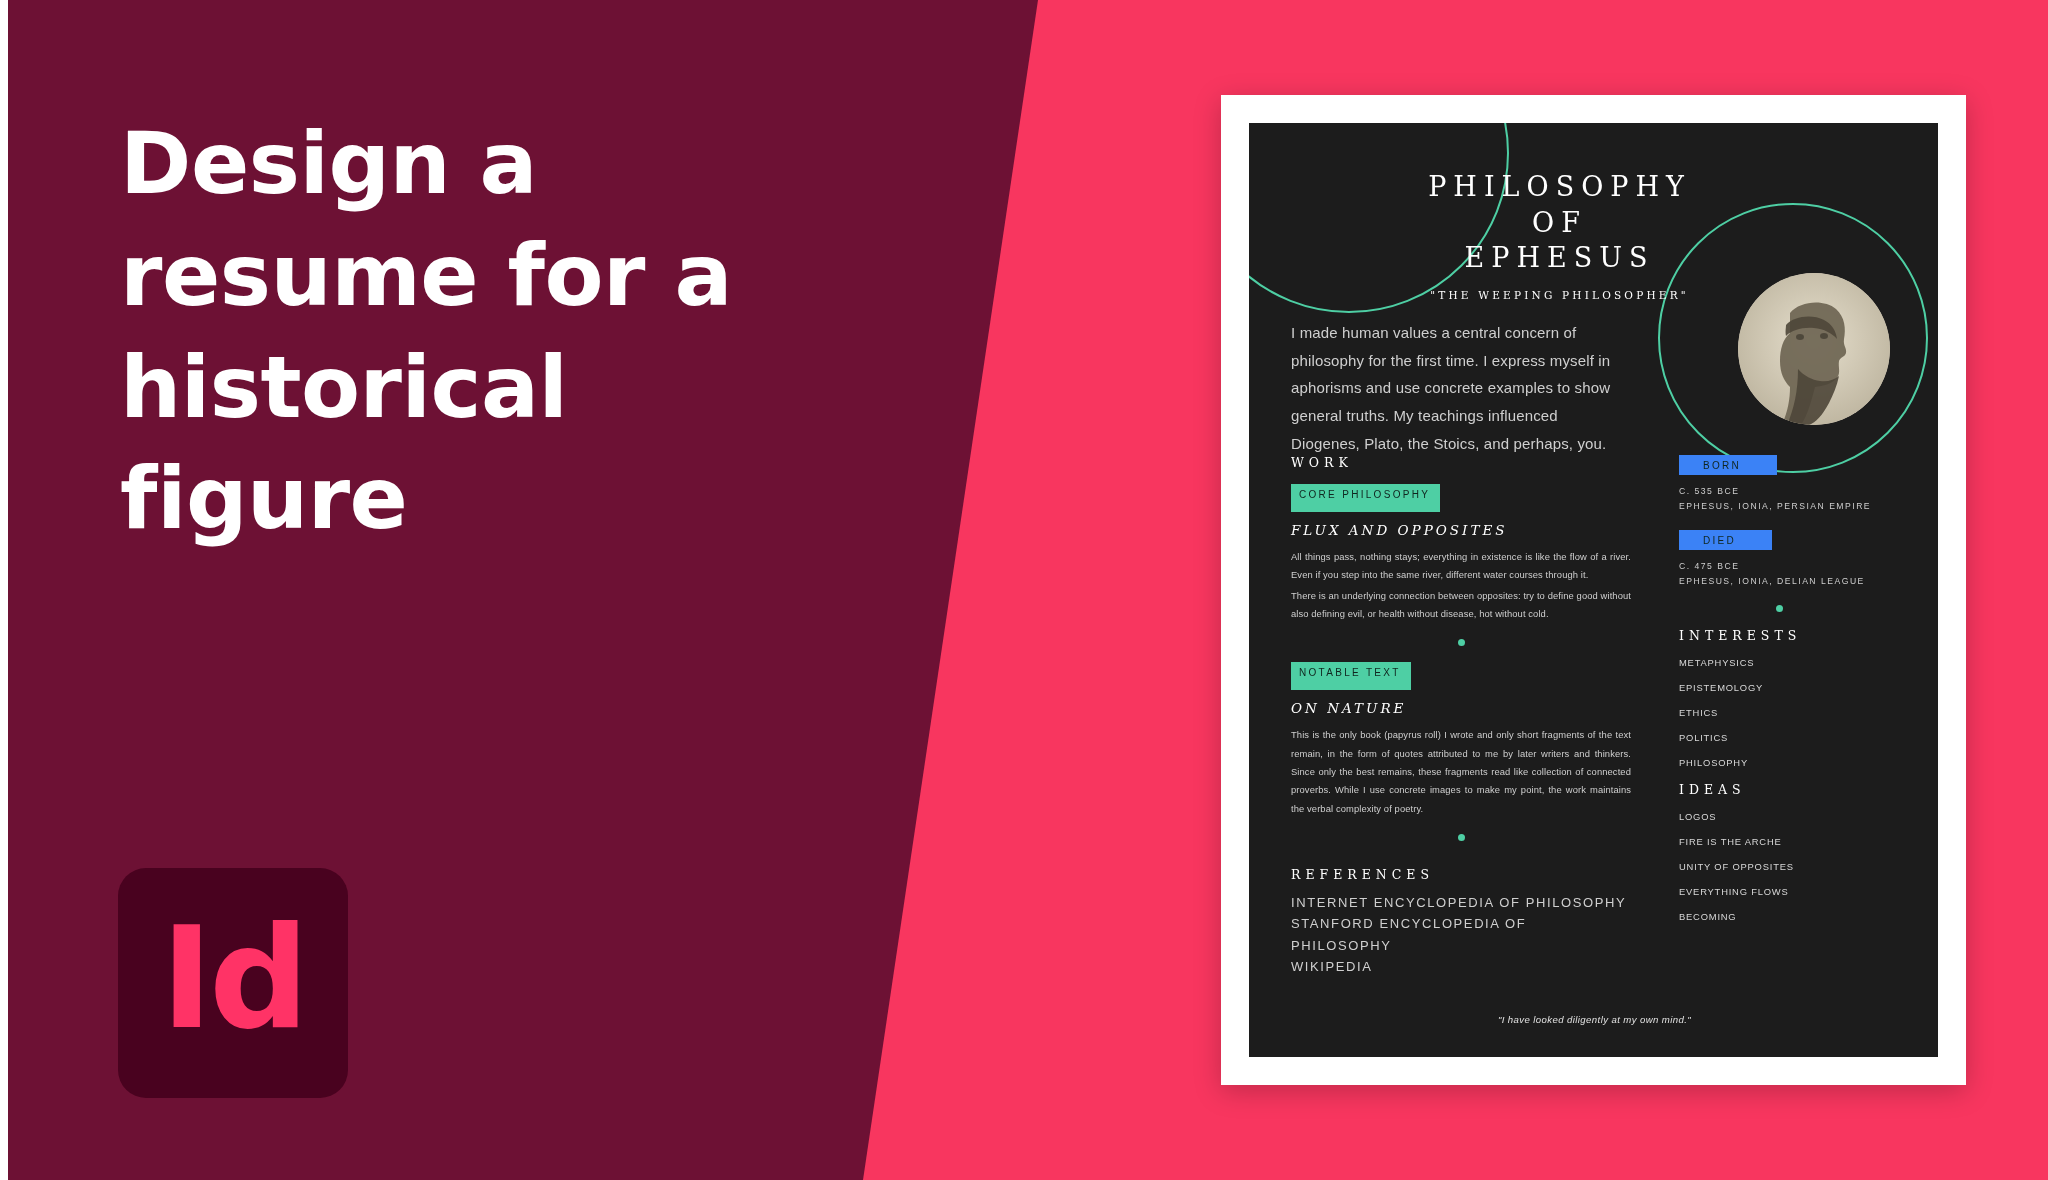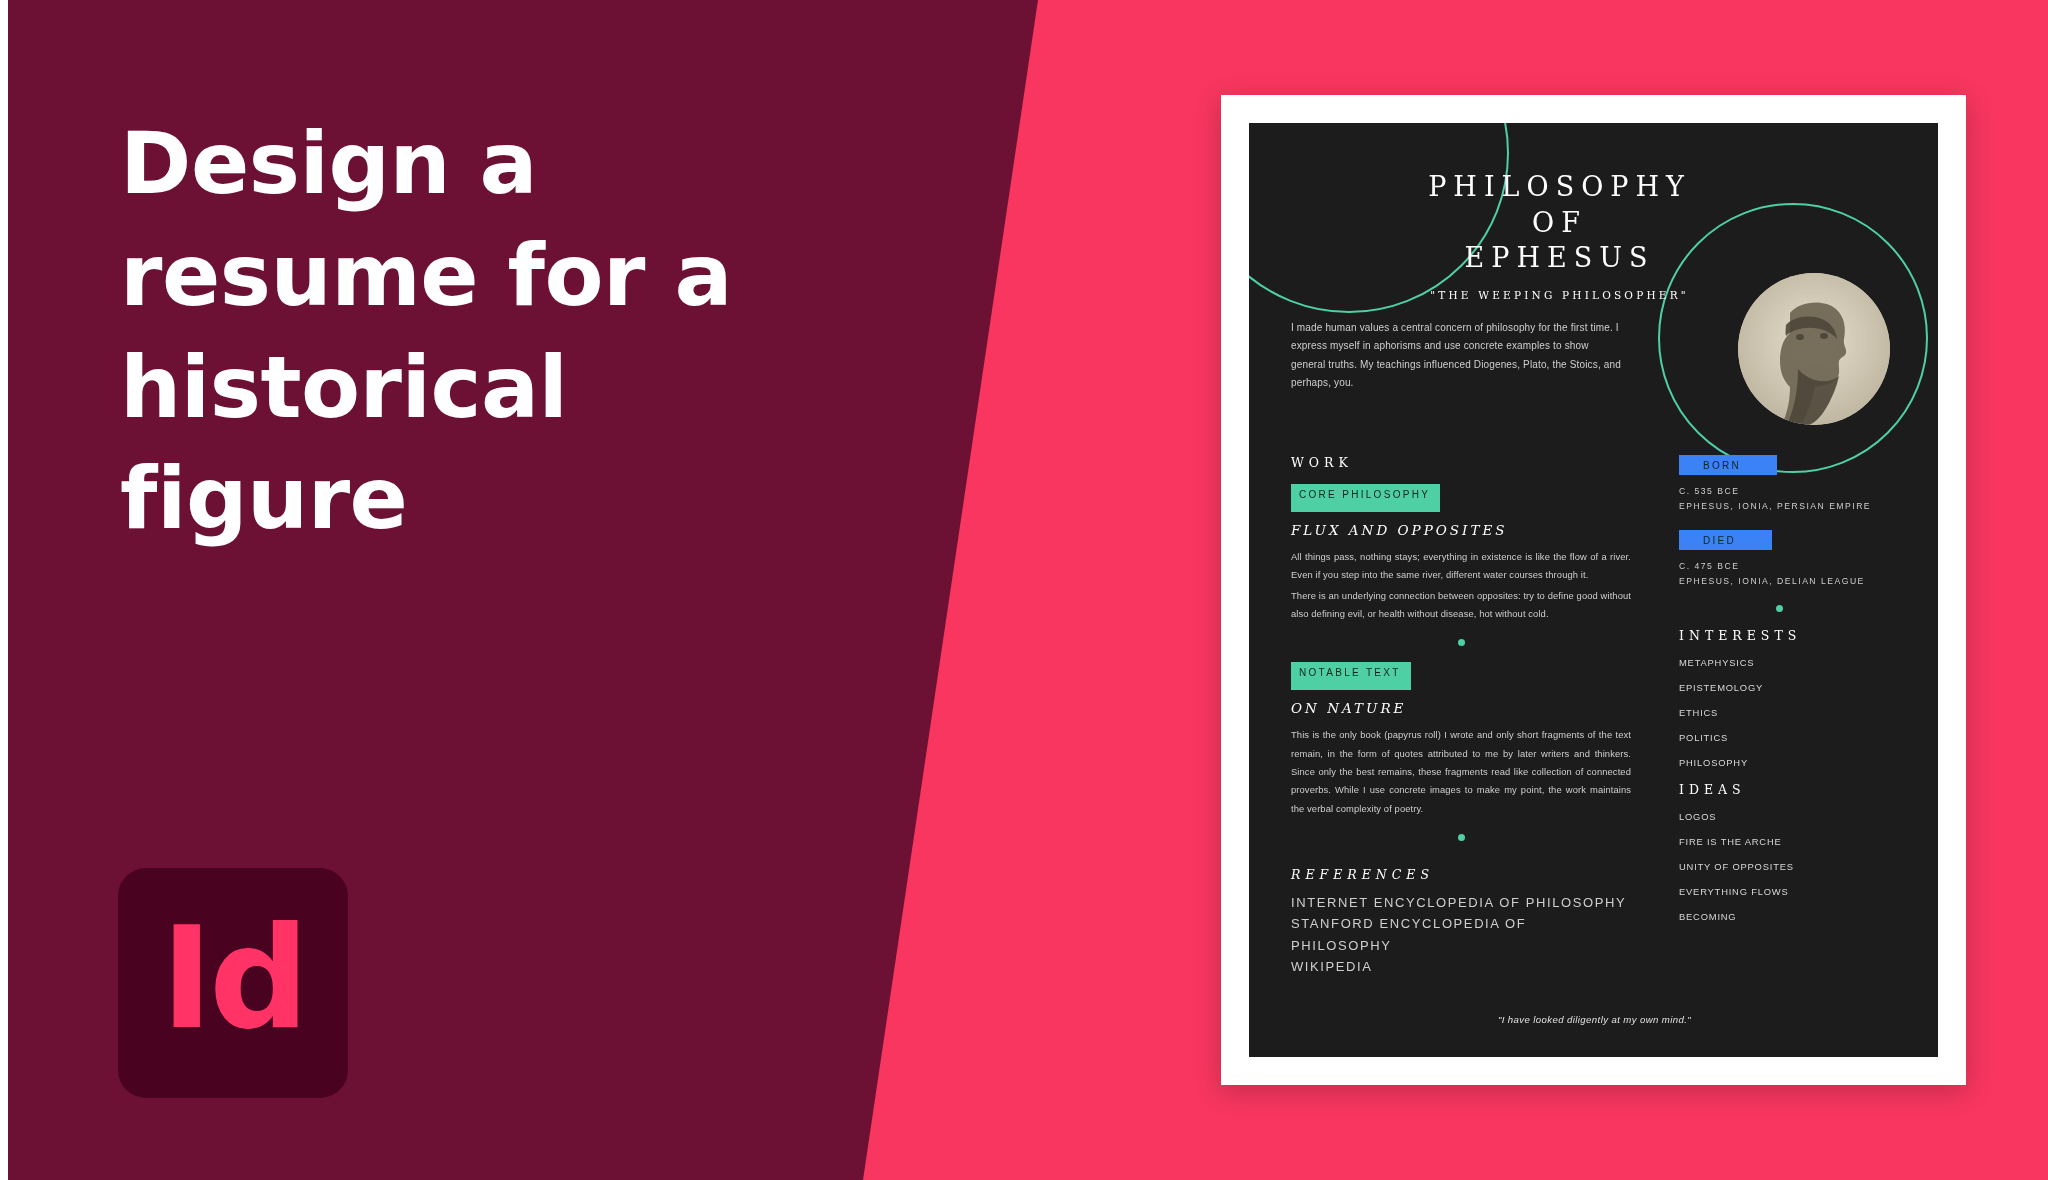--- a/index.html
+++ b/index.html
@@ -122,21 +122,21 @@
     color: #ffffff;
     font-size: 10.5px;
     letter-spacing: 3.2px;
     font-family: "DejaVu Serif", serif;
   }
 
   .intro {
     margin-top: 18px;
     width: 330px;
     color: #cfcfcf;
-    font-size: 10px;
+    font-size: 15px;
     line-height: 1.85;
     letter-spacing: 0.15px;
   }
 
   
   .portrait {
     position: absolute;
     right: 8px;
     top: 104px;
     width: 152px;
@@ -202,21 +202,20 @@
     margin: 16px auto;
   }
 
   .references { margin-top: 26px; }
   .ref-head {
     color: #ffffff;
     font-size: 12.5px;
     letter-spacing: 5px;
     font-family: "DejaVu Serif", serif;
     margin-bottom: 10px;
-    font-style: italic;
   }
   .ref-item {
     color: #cfcfcf;
     font-size: 13px;
     letter-spacing: 1.6px;
     line-height: 1.65;
   }
 
   
   .meta-label {

